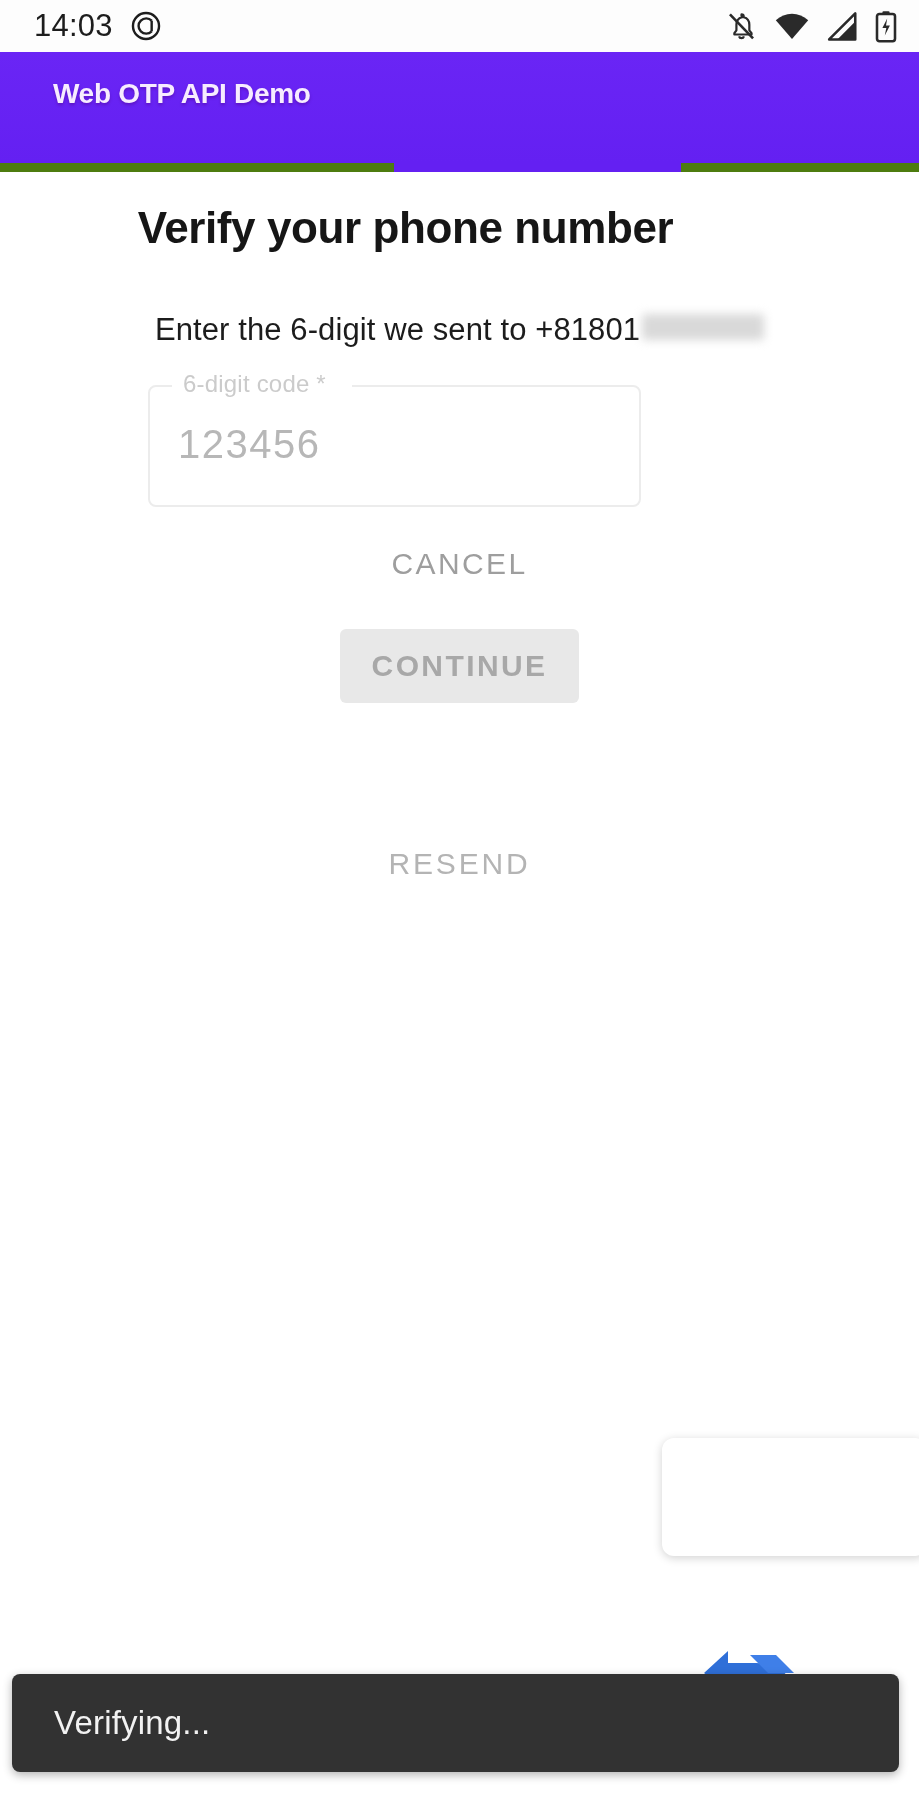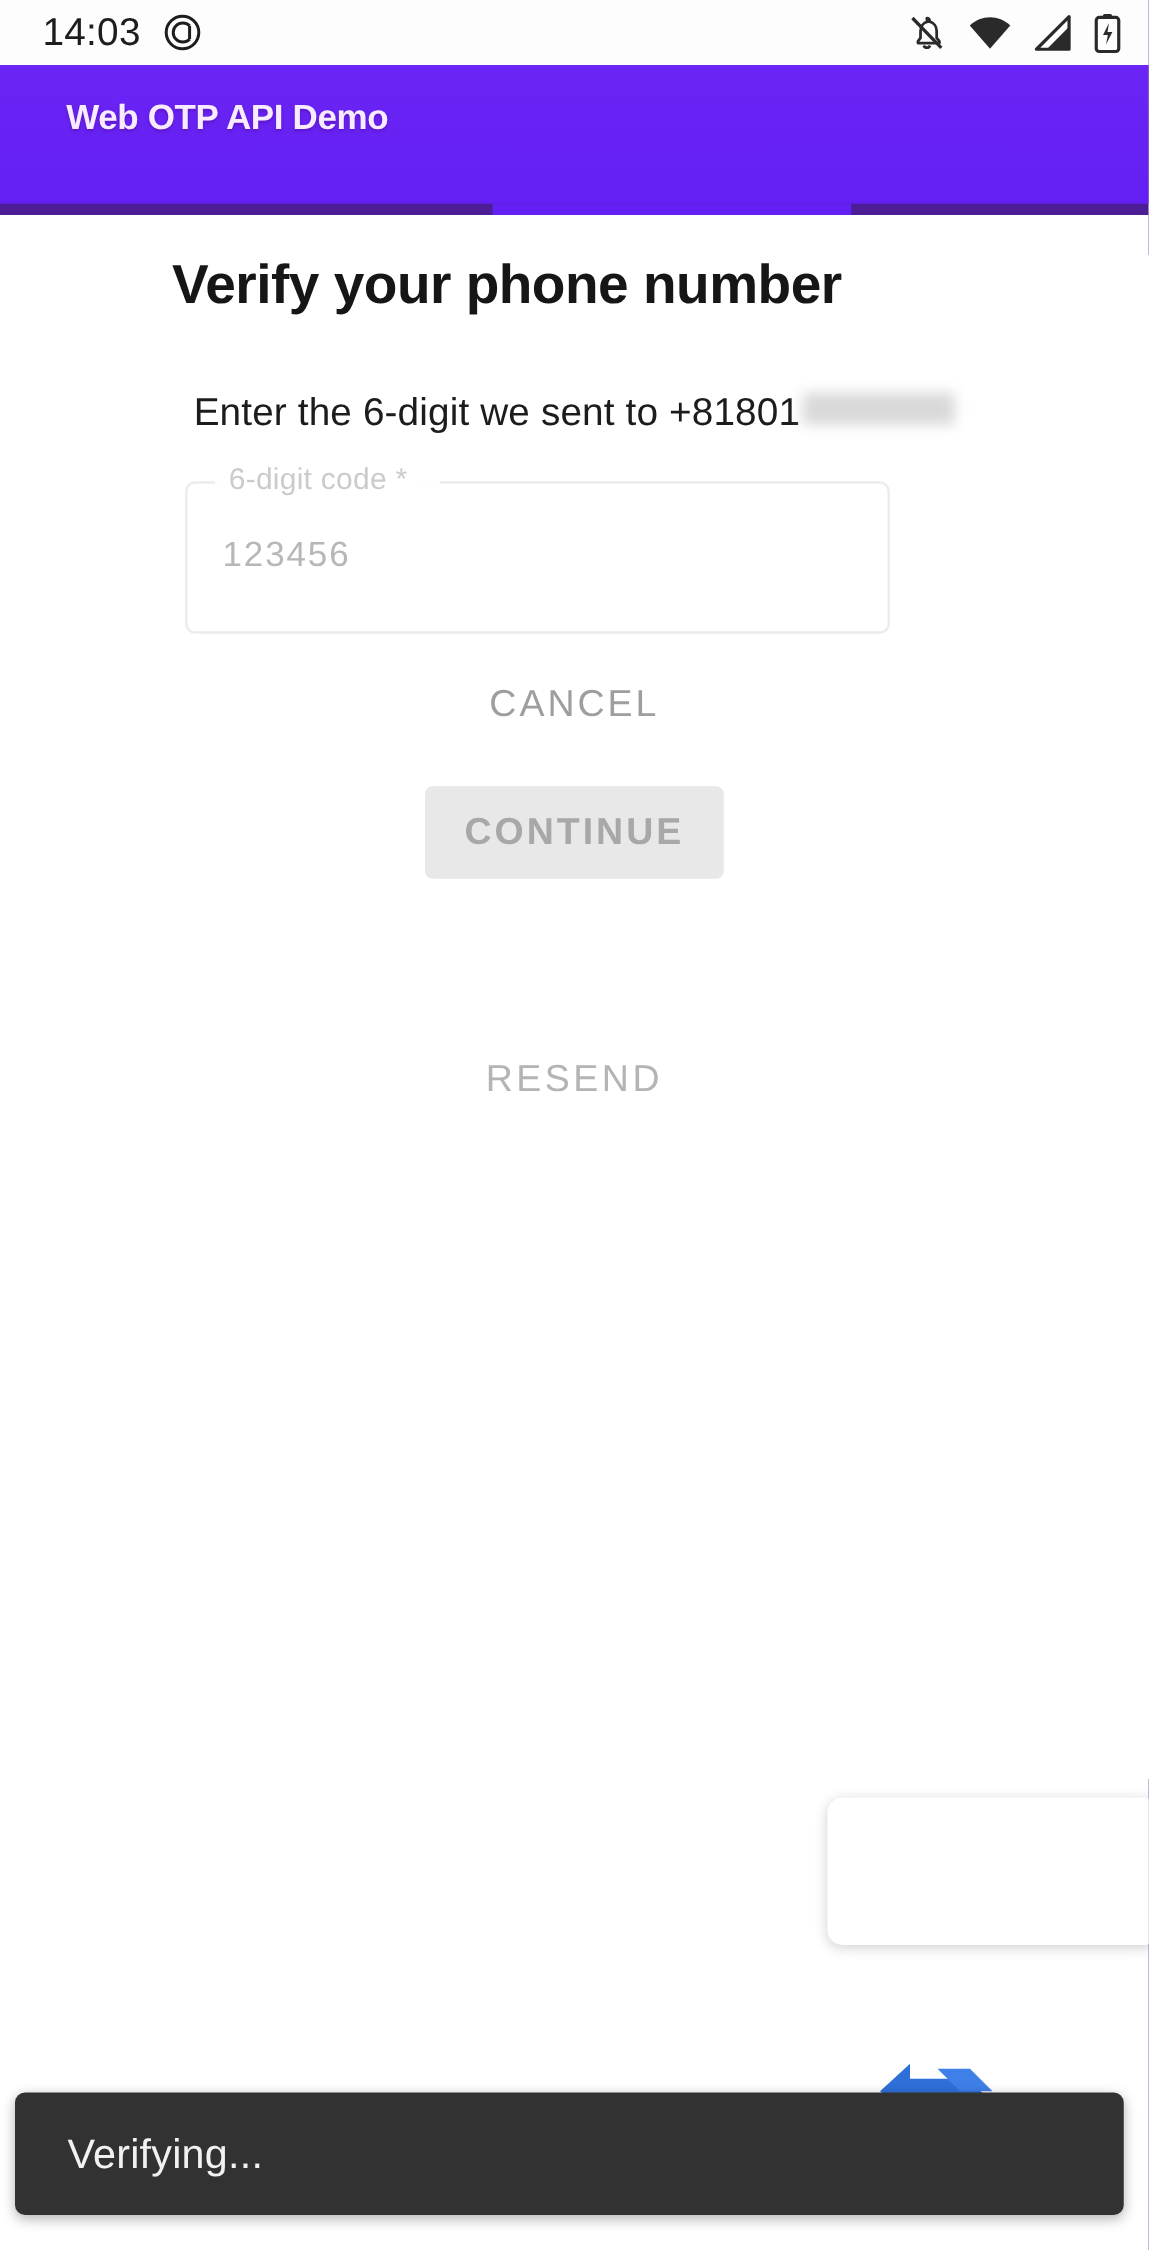--- a/index.html
+++ b/index.html
@@ -5,21 +5,21 @@
   * { margin:0; padding:0; box-sizing:border-box; }
   html, body {
     width:919px; height:1800px;
     background:#ffffff;
     font-family:"Liberation Sans", sans-serif;
     overflow:hidden;
   }
   #screen {
     position:relative;
     width:919px; height:1800px;
-    background:#4c1d95;
+    background:#4d7c0f;
     overflow:hidden;
     padding-left:16px;
   }
 
   
   #status-bar {
     position:absolute; top:0; left:0;
     width:919px; height:52px;
     background:#fdfdfd;
     display:flex; align-items:center;
@@ -81,21 +81,21 @@
     width:122px; height:26px;
     margin-left:2px;
     background:#d9d9d9;
     filter:blur(5px);
     border-radius:3px;
   }
 
   
   #otp-field {
     position:absolute; top:213px; left:148px;
-    width:564px; height:122px;
+    width:493px; height:122px;
   }
   #otp-outline {
     position:absolute; inset:0;
     border:2px solid #ececec;
     border-radius:8px;
   }
   
   #otp-notch {
     position:absolute; top:-2px; left:24px;
     height:4px; width:180px;
@@ -106,21 +106,21 @@
     font-size:24px; color:#cbcbcb;
     background:#ffffff; padding:0 5px;
     letter-spacing:0.2px;
     white-space:nowrap;
   }
   #otp-input {
     position:absolute; top:28px; left:30px;
     width:440px; height:62px;
     border:none; outline:none; background:transparent;
     font-family:"Liberation Sans", sans-serif;
-    font-size:28px; color:#b7b7b7;
+    font-size:40px; color:#b7b7b7;
     letter-spacing:1.5px;
   }
   #otp-input::placeholder { color:#b7b7b7; }
 
   
   #button-row {
     position:absolute; top:355px; left:0; width:919px;
     display:flex; align-items:center; justify-content:center;
     gap:28px;
     flex-direction:column;

